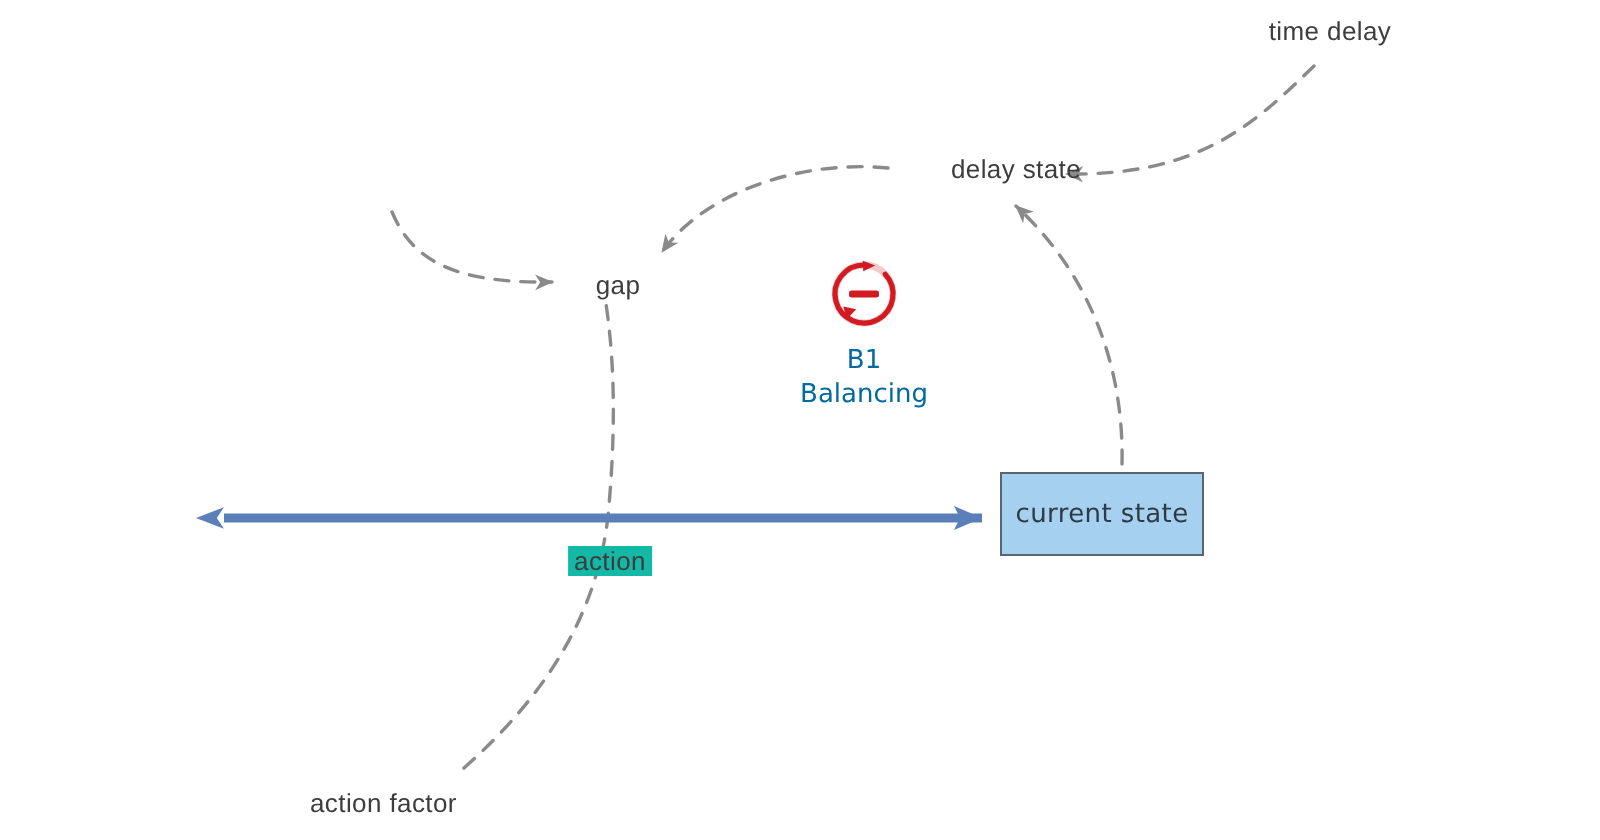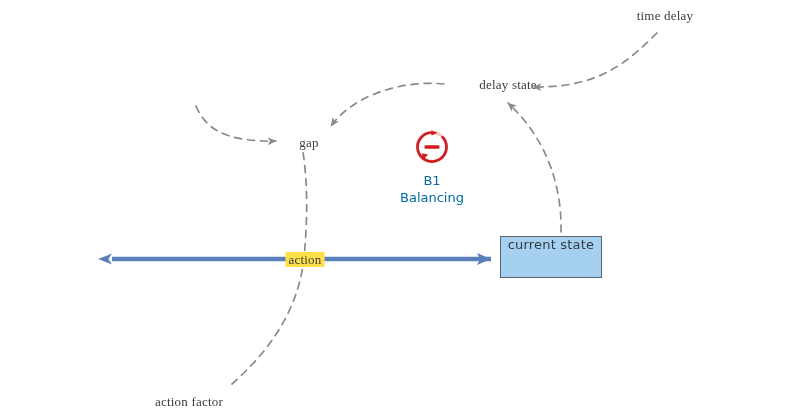--- a/index.html
+++ b/index.html
@@ -22,40 +22,42 @@
     width: 800px;
     height: 420px;
   }
   .node-label {
     position: absolute;
     color: #3d3d3d;
     font-size: 13px;
     line-height: 15px;
     white-space: pre;
     letter-spacing: 0.2px;
-    font-family: Liberation Serif, serif;
+    font-family: Liberation Sans, sans-serif;
   }
   .node-label.centered {
     text-align: center;
     transform: translateX(-50%);
   }
   .label-chip {
-    background: #fde047;
+    background: #14b8a6;
     padding: 0 3px;
+    margin-top: 21px;
   }
   #state-box {
     position: absolute;
     left: 500px;
     top: 236px;
     width: 102px;
     height: 42px;
     background: #a6d0f0;
     border: 1.5px solid #5a6472;
     box-sizing: border-box;
     display: flex;
+    align-items: center;
     justify-content: center;
   }
   #state-box-label {
     color: #2f3a45;
     font-size: 13px;
     white-space: pre;
     letter-spacing: 0.2px;
   }
   #loop-badge {
     position: absolute;

